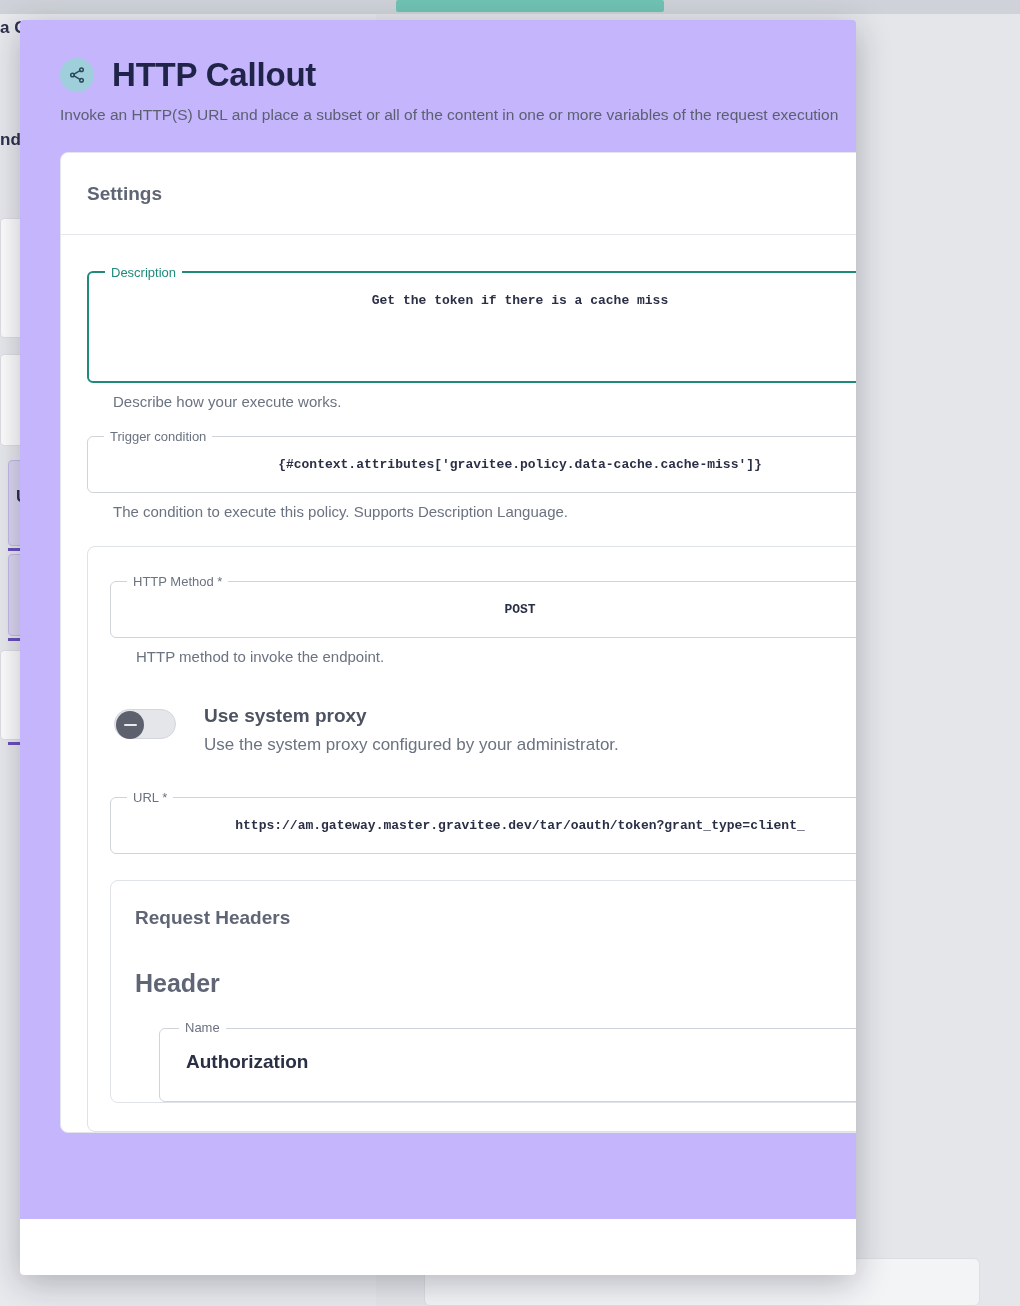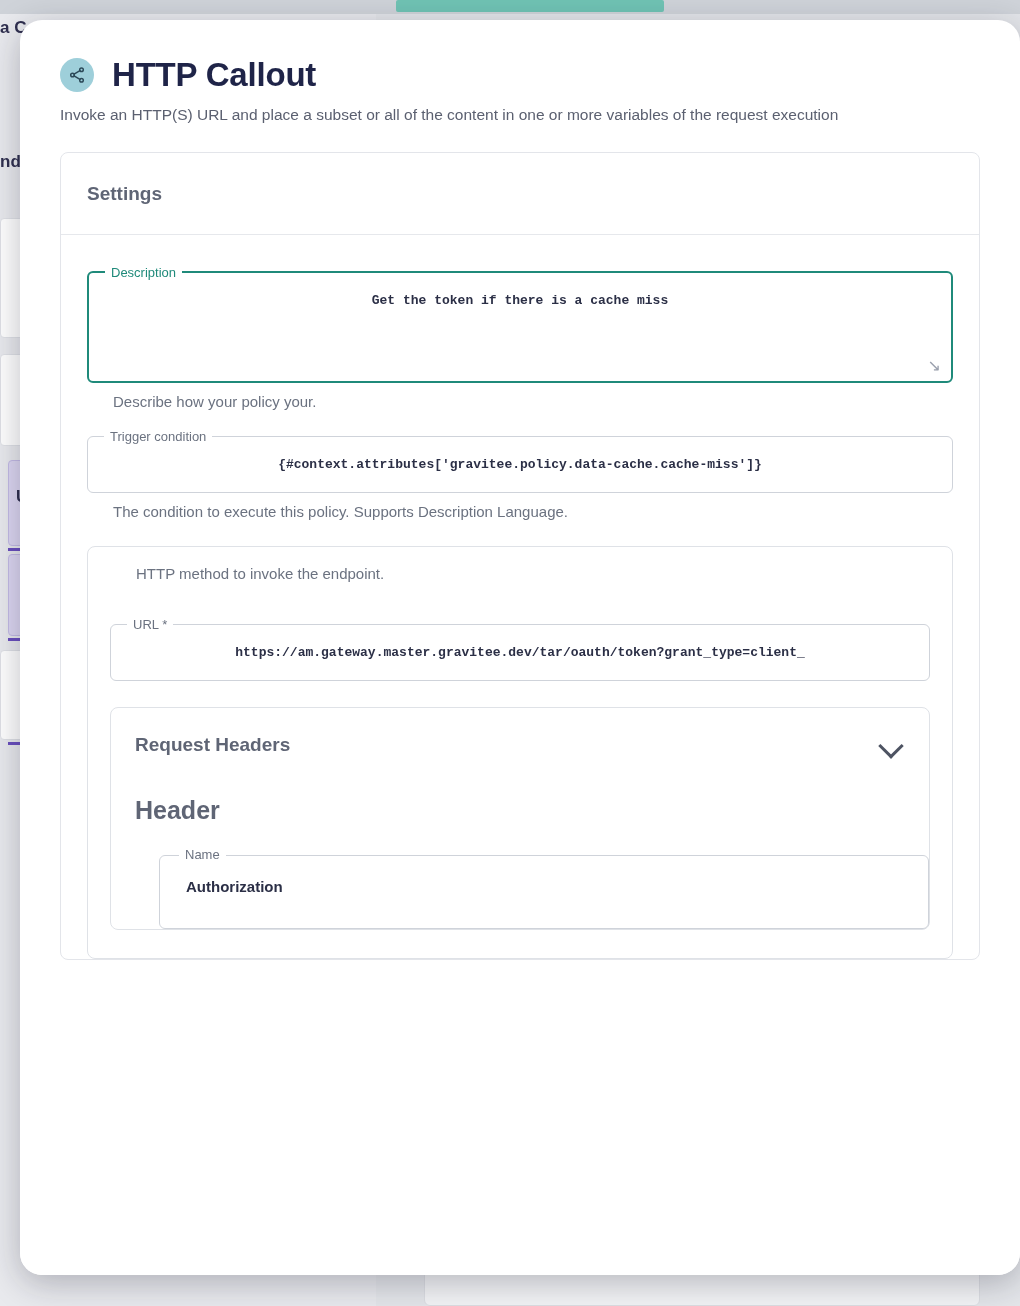--- a/index.html
+++ b/index.html
@@ -50,23 +50,23 @@
     background: #e4e6ea;
   }
   .bg-bottom-card {
     position: absolute; left: 424px; top: 1258px; width: 556px; height: 48px;
     background: #f3f4f6; border: 1px solid #dcdee3; border-radius: 6px;
   }
 
   
   .dialog {
     position: absolute; left: 20px; top: 20px;
-    width: 1000px; height: 1255px;
-    background: #ffffff;
-    border-radius: 22px;
+    width: 836px; height: 1255px;
+    background: #c4b5fd;
+    border-radius: 4px;
     box-shadow: 0 8px 34px rgba(20,22,40,0.28);
     overflow: hidden;
   }
   .dialog-inner {
     position: absolute; left: 0; top: 0; width: 1000px; height: 1255px;
     padding: 22px 0 0 0;
   }
 
   .dlg-header { padding: 14px 40px 0 40px; }
   .dlg-title-row { display: flex; align-items: center; gap: 18px; }
@@ -173,21 +173,21 @@
 
   .name-field {
     margin: 30px 0 0 24px; width: 770px; position: relative;
   }
   .name-field .outline { border: 1px solid #cfd3da; border-radius: 6px; height: 74px; }
   .name-field .flabel {
     position: absolute; top: -8px; left: 20px; background: #fff; padding: 0 6px;
     font-size: 13px; color: #6b7280;
   }
   .name-field .value {
-    font-size: 15px; font-weight: bold; color: #2b2f46; padding: 22px 26px;
+    font-size: 19px; font-weight: bold; color: #2b2f46; padding: 22px 26px;
   }
 
   
   .dlg-fade {
     position: absolute; left: 0; bottom: 0; width: 1000px; height: 56px;
     background: #ffffff;
   }
 </style>
 </head>
 <body>
@@ -204,21 +204,21 @@
       <div class="bg-card" style="top: 340px; height: 92px;"></div>
       <div class="bg-accent-card" style="top: 446px; height: 86px;"></div>
       <div class="bg-accent-bar" style="top: 534px; width: 368px;"></div>
       <div class="bg-accent-card" style="top: 540px; height: 82px;"></div>
       <div class="bg-accent-bar" style="top: 624px; width: 368px;"></div>
       <div class="bg-card" style="top: 636px; height: 90px;"></div>
       <div class="bg-accent-bar" style="top: 728px; width: 368px;"></div>
     </div>
 
     <div class="bg-text" style="left: 0px; top: 18px;">a C</div>
-    <div class="bg-text" style="left: 0px; top: 152px;">nd</div>
+    <div class="bg-text" style="left: 0px; top: 130px;">nd</div>
     <div class="bg-text" style="left: 0px; top: 487px; padding-left: 16px;">UR</div>
 
     <div class="bg-bottom-card"></div>
   </div>
 
   <div class="dialog">
     <div class="dialog-inner">
 
       <div class="dlg-header">
         <div class="dlg-title-row">
@@ -241,34 +241,50 @@
 
         <div class="panel-body">
 
           <div class="field focused">
             <div class="outline textarea-outline">
               <span class="flabel">Description</span>
               <div class="value">Get the token if there is a cache miss</div>
               <span class="resize-handle">↘</span>
             </div>
           </div>
-          <div class="hint">Describe how your policy your.</div>
+          <div class="hint">Describe how your execute works.</div>
 
           <div class="field">
             <div class="outline">
               <span class="flabel">Trigger condition</span>
               <div class="value">{#context.attributes['gravitee.policy.data-cache.cache-miss']}</div>
             </div>
           </div>
           <div class="hint">The condition to execute this policy. Supports Description Language.</div>
 
           <div class="subgroup">
 
+            <div class="field">
+              <div class="outline" style="position:relative;">
+                <span class="flabel">HTTP Method *</span>
+                <div class="value">POST</div>
+                <span class="select-arrow"></span>
+              </div>
+            </div>
             <div class="hint">HTTP method to invoke the endpoint.</div>
 
+            <div class="toggle-row">
+              <div class="toggle">
+                <div class="knob"></div>
+              </div>
+              <div class="toggle-texts">
+                <div class="t1">Use system proxy</div>
+                <div class="t2">Use the system proxy configured by your administrator.</div>
+              </div>
+            </div>
 
             <div class="field" style="margin-top: 42px;">
               <div class="outline">
                 <span class="flabel">URL *</span>
                 <div class="value">https://am.gateway.master.gravitee.dev/tar/oauth/token?grant_type=client_</div>
               </div>
             </div>
 
             <div class="headers-panel">
               <div class="headers-head">

